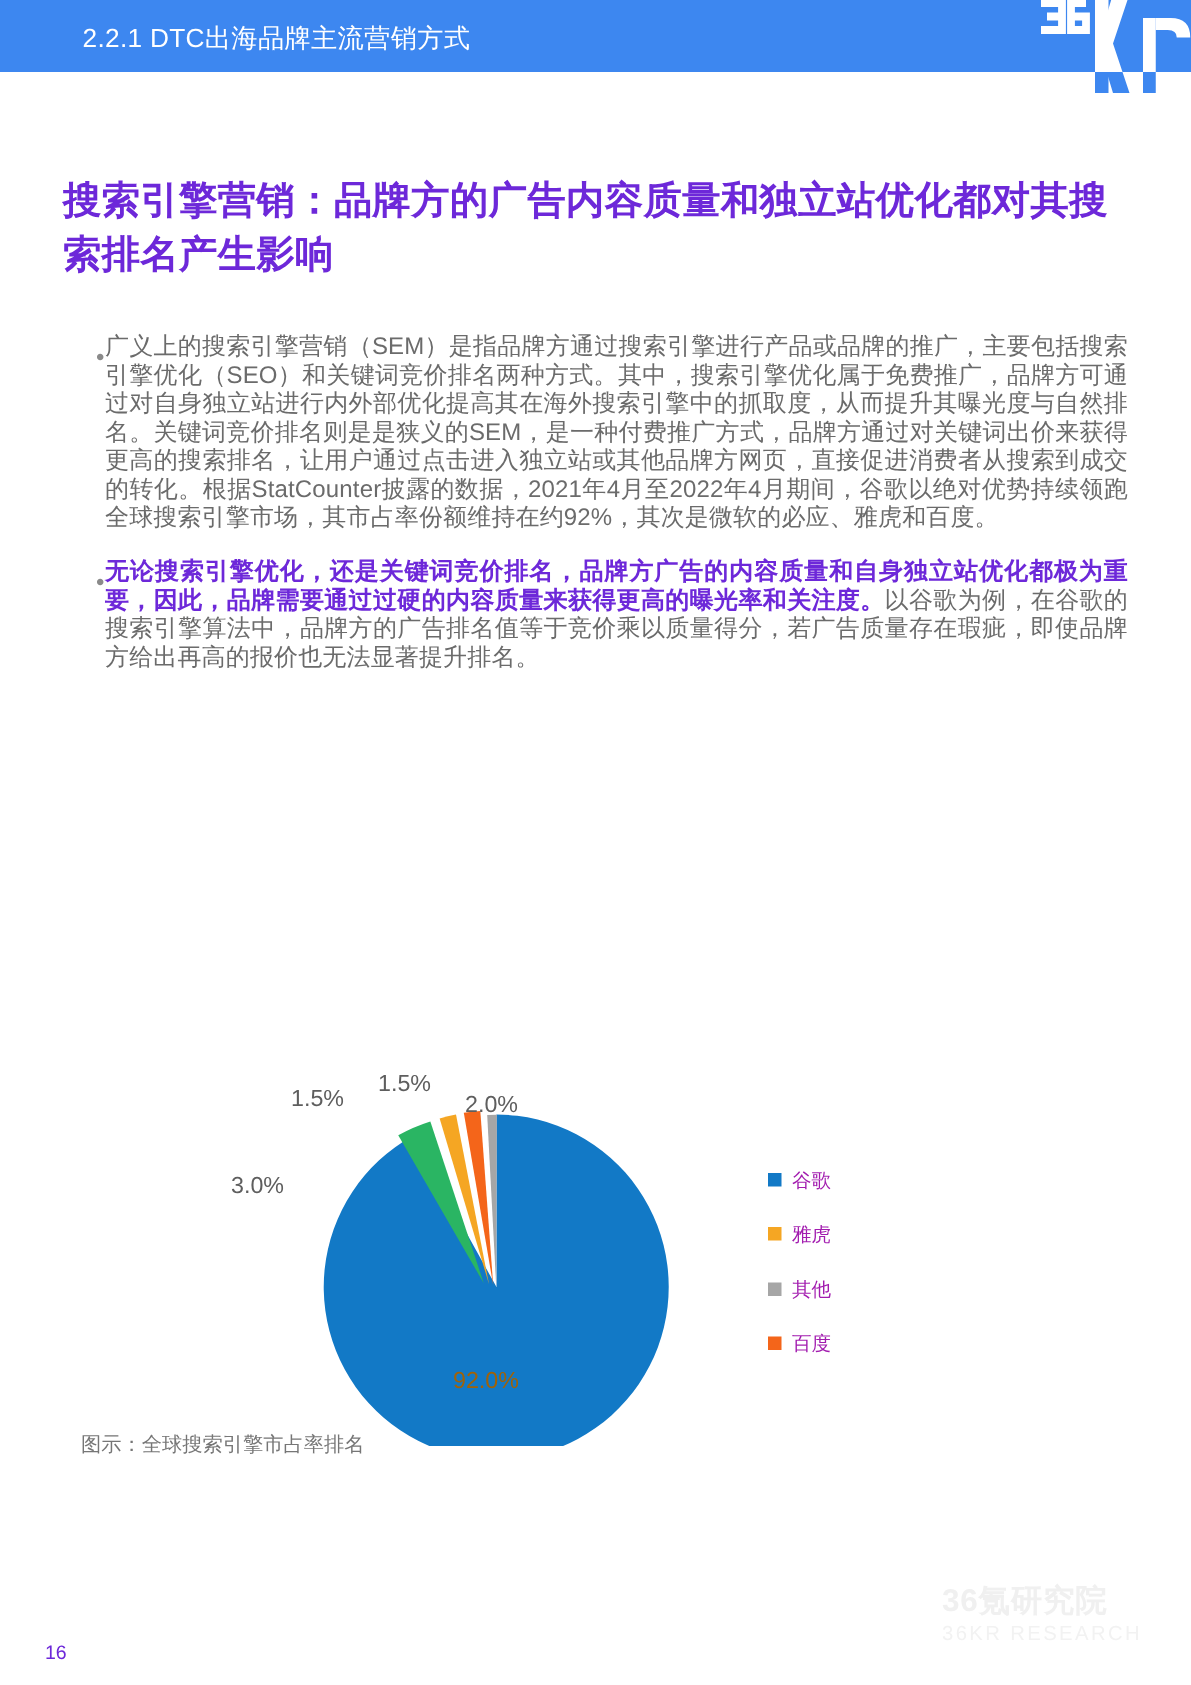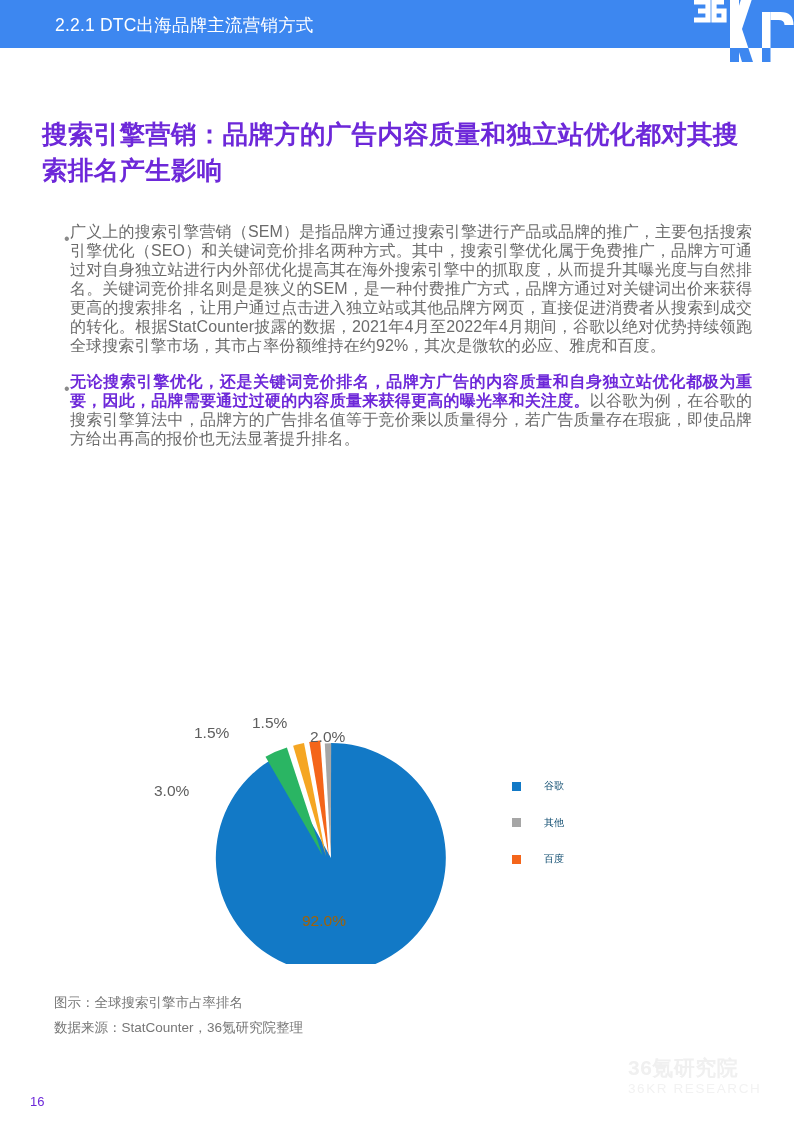--- a/index.html
+++ b/index.html
@@ -129,31 +129,30 @@
     align-items: center;
     height: 36.5px;
   }
   .legend-swatch {
     width: 9px;
     height: 9px;
     margin-right: 7px;
     flex: 0 0 auto;
   }
   .legend-label {
-    font-size: 10px;
-    color: #0c4a6e;
+    font-size: 13px;
+    color: #a21caf;
     line-height: 1;
-    margin-left: 16px;
   }
 
   
   .caption-block {
     position: absolute;
     left: 54px;
-    top: 990px;
+    top: 950px;
     width: 500px;
   }
   .caption-line {
     font-size: 13.5px;
     line-height: 25px;
     color: #767676;
     white-space: nowrap;
   }
 
   
@@ -262,34 +261,37 @@
   <div class="pie-label" style="left:122px; top:8px;">1.5%</div>
   <div class="pie-label" style="left:180px; top:22px;">2.0%</div>
   <div class="pie-center-label" style="left:172px; top:206px;">92.0%</div>
 
   <div class="legend">
     <div class="legend-item">
       <span class="legend-swatch" style="background:#1279c6"></span>
       <span class="legend-label">谷歌</span>
     </div>
     <div class="legend-item">
+      <span class="legend-swatch" style="background:#f5a623"></span>
+      <span class="legend-label">雅虎</span>
+    </div>
+    <div class="legend-item">
       <span class="legend-swatch" style="background:#a6a6a6"></span>
       <span class="legend-label">其他</span>
     </div>
     <div class="legend-item">
       <span class="legend-swatch" style="background:#f4651a"></span>
       <span class="legend-label">百度</span>
     </div>
   </div>
 
 </div>
 
 <div class="caption-block">
   <div class="caption-line">图示：全球搜索引擎市占率排名</div>
-  <div class="caption-line">数据来源：StatCounter，36氪研究院整理</div>
 </div>
 
 <div class="watermark">
   <div class="wm-cn">36氪研究院</div>
   <div class="wm-en">36KR RESEARCH</div>
 </div>
 
 <div class="page-number">16</div>
 
 </body></html>

